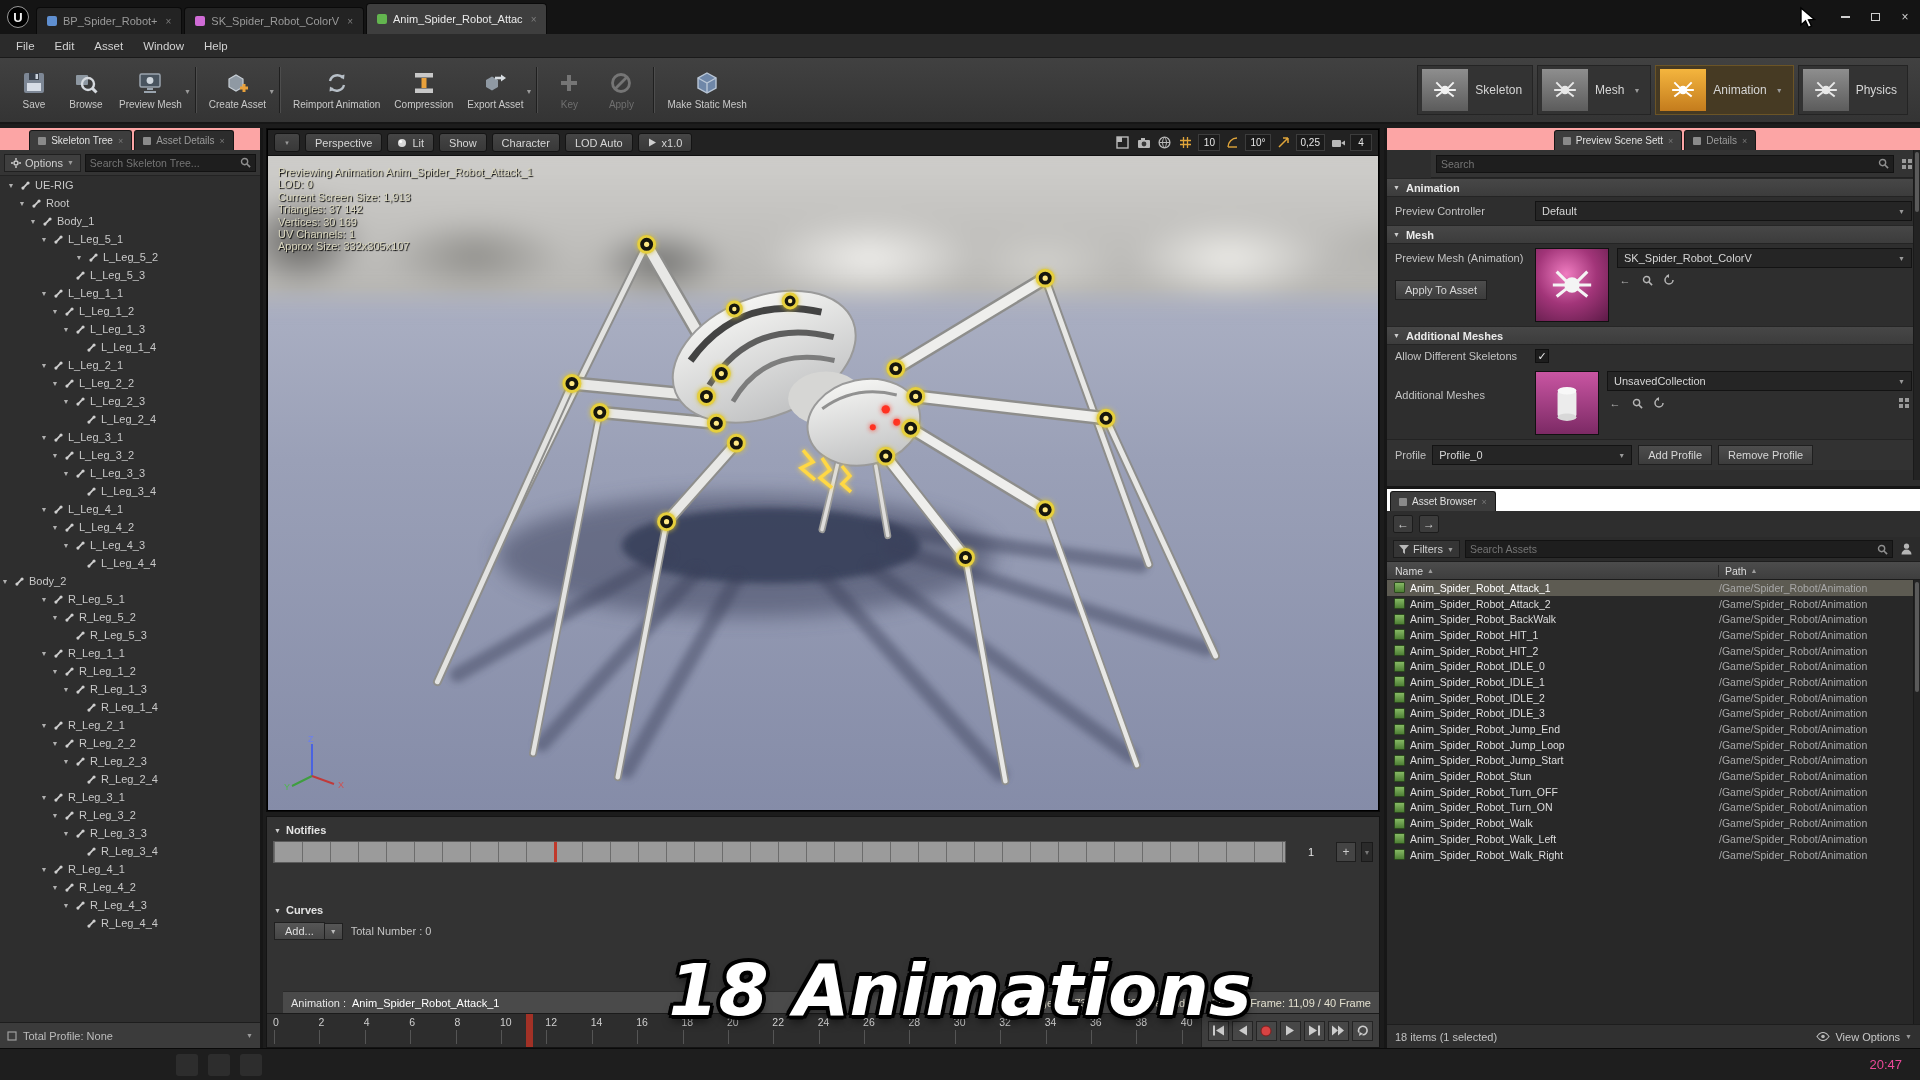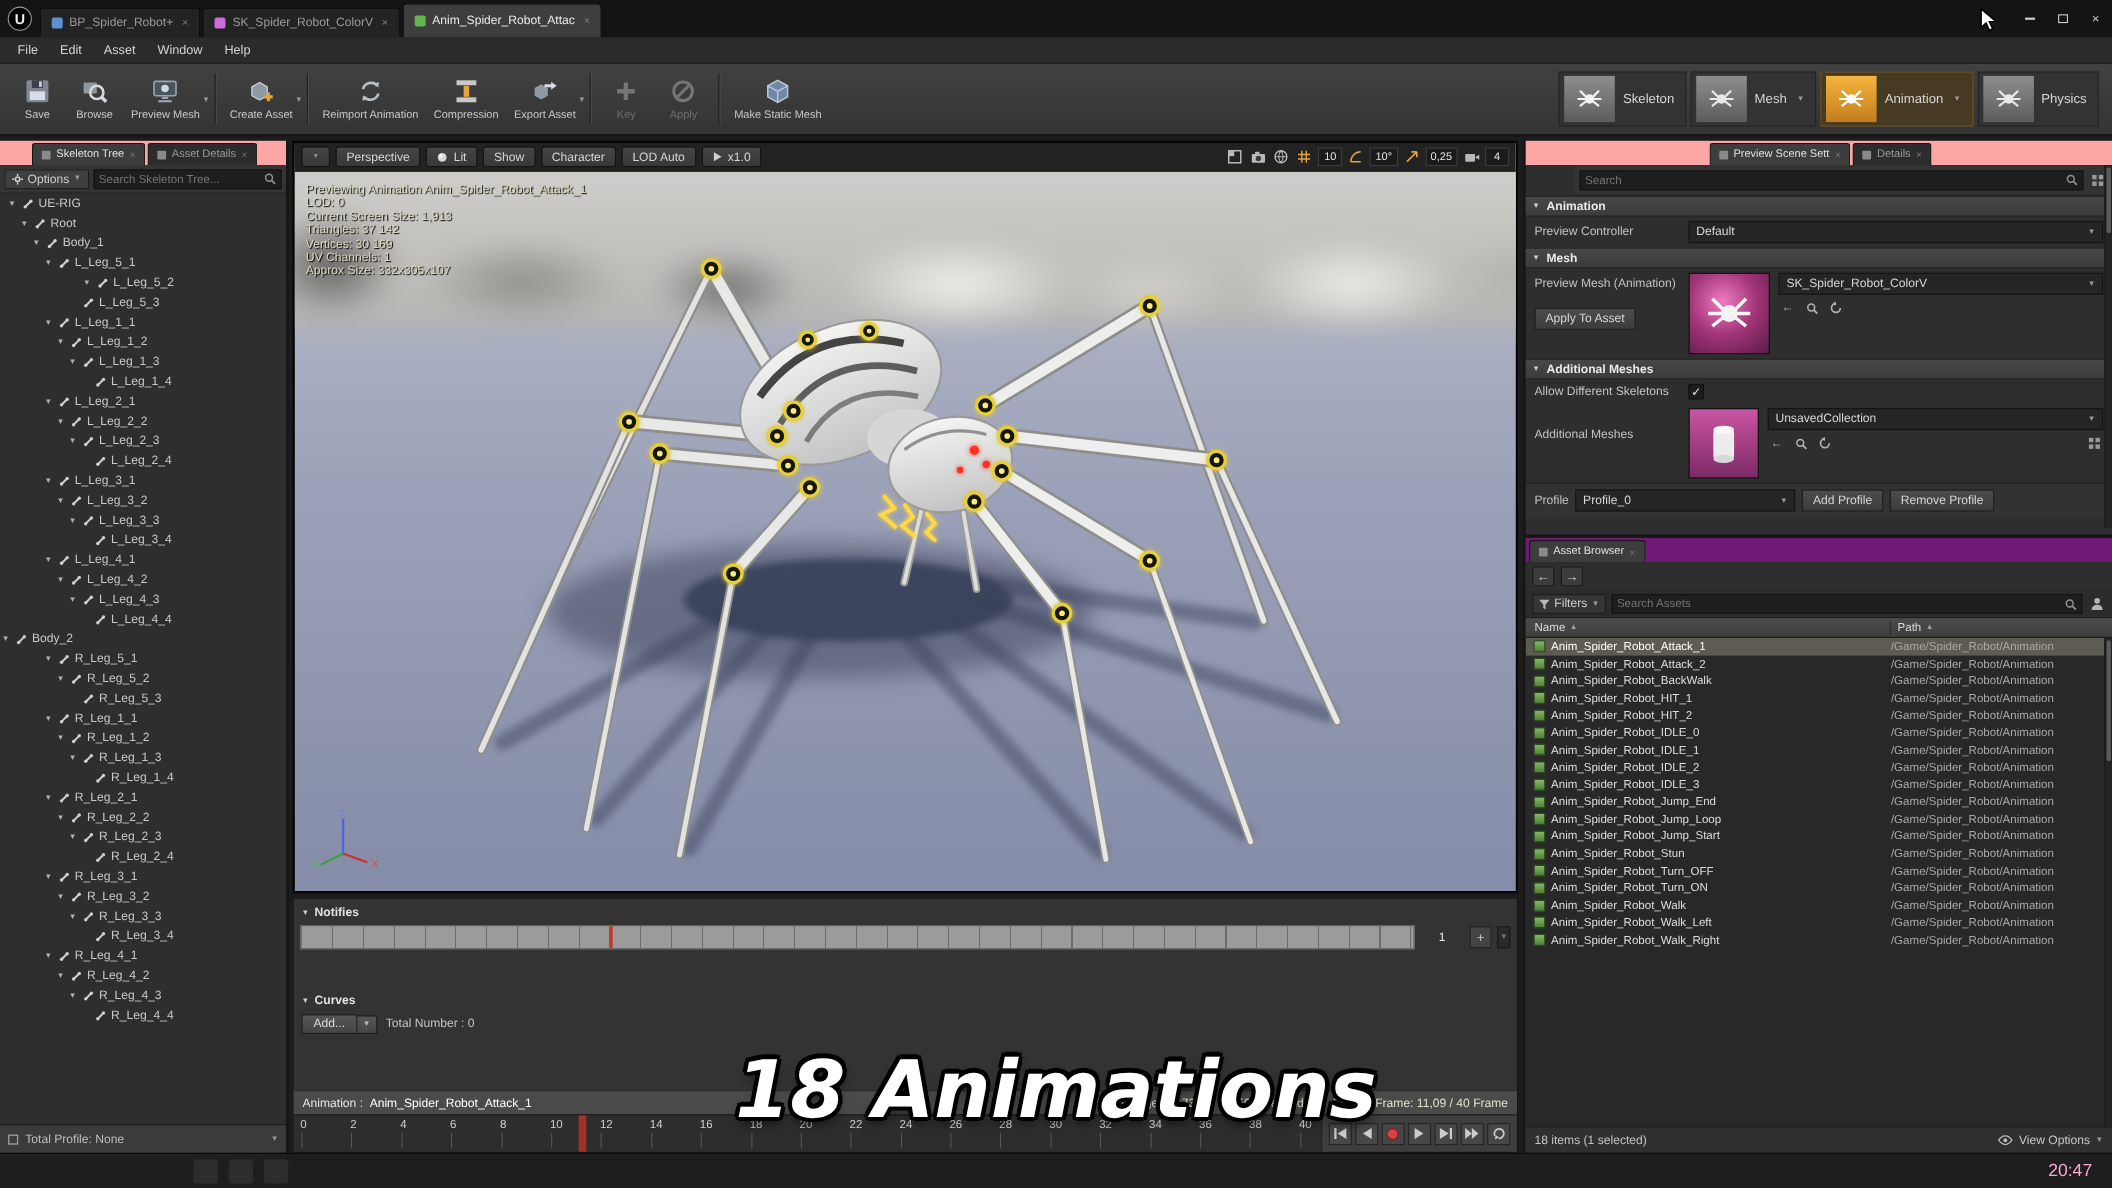--- a/index.html
+++ b/index.html
@@ -108,21 +108,21 @@
           justify-content:center;font-size:12px;}
   .mini-scroll{width:12px;height:20px;background:#2a2a2a;border:1px solid #1a1a1a;display:flex;align-items:center;justify-content:center;color:#777;font-size:7px;}
   .curves-head{margin-top:36px;}
   .curves-row{height:24px;display:flex;align-items:center;gap:8px;padding:0 7px;}
   .add-btn{display:flex;align-items:center;}
   .add-btn .a{background:linear-gradient(#565656,#454545);border:1px solid #202020;color:#dedede;padding:2px 10px;}
   .add-btn .b{background:linear-gradient(#565656,#454545);border:1px solid #202020;border-left:none;color:#bbb;
               font-size:7px;padding:4px 5px;}
   .total-lbl{color:#c4c4c4;}
   .anim-bar{margin-top:auto;height:22px;background:#4a4a4a;border-top:1px solid #2a2a2a;display:flex;align-items:center;
-            gap:6px;padding:0 8px;color:#e6e6e6;}
+            gap:6px;padding:0 8px;color:#e6e6e6;margin-left:16px;}
   .anim-name{color:#ffffff;}
   .anim-stats{margin-left:auto;display:flex;gap:16px;color:#e3e0cf;}
   .ruler-row{height:34px;display:flex;}
   .ruler{flex:1;position:relative;background:#2d2d2d;border-top:1px solid #1b1b1b;display:flex;justify-content:space-between;
          padding:2px 6px 0 6px;}
   .tick{position:relative;width:14px;color:#cfcfcf;font-size:10.5px;}
   .tick::after{content:"";position:absolute;left:1px;top:14px;width:1px;height:14px;background:#555;}
   .ruler-ph{position:absolute;top:0;bottom:0;width:7px;background:#a93226;opacity:.95;}
   .transport{width:178px;display:flex;align-items:center;justify-content:space-around;background:#3e3e3e;
              border-left:1px solid #222;border-top:1px solid #1b1b1b;padding:0 4px;}
@@ -145,21 +145,21 @@
   .thumb-md{width:64px;height:64px;flex:0 0 64px;border:1px solid #111;
             background:linear-gradient(#c955a2,#7c2a65);display:flex;align-items:center;justify-content:center;}
   .mini-ico-row{display:flex;gap:6px;margin-top:5px;align-items:center;color:#b5b5b5;}
   .mini-ico{width:16px;height:14px;display:flex;align-items:center;justify-content:center;font-size:11px;}
   .checkbox{width:14px;height:14px;background:#1d1d1d;border:1px solid #101010;display:flex;align-items:center;
             justify-content:center;color:#e8e8e8;font-size:11px;}
   .profile-row{display:flex;align-items:center;gap:6px;padding:5px 8px;border-top:1px solid #232323;background:#323232;}
 
   
   .ab{position:absolute;left:0;right:0;top:358px;bottom:0;background:#282828;border-top:3px solid #161616;}
-  .ab-tabs{height:22px;background:#701a75;display:flex;align-items:flex-end;padding-left:3px;}
+  .ab-tabs{height:22px;background:#ffffff;display:flex;align-items:flex-end;padding-left:3px;}
   .ab-nav{height:26px;display:flex;align-items:center;gap:6px;padding:0 6px;background:#2e2e2e;}
   .nav-btn{width:20px;height:18px;display:flex;align-items:center;justify-content:center;background:#3c3c3c;
            border:1px solid #1c1c1c;border-radius:2px;color:#d0d0d0;font-size:12px;}
   .ab-filter{height:25px;display:flex;align-items:center;gap:5px;padding:0 6px;background:#2b2b2b;border-bottom:1px solid #1e1e1e;}
   .filters-btn{display:flex;align-items:center;gap:4px;color:#d0d0d0;padding:2px 5px;background:#353535;border:1px solid #1c1c1c;}
   .ab-header{height:18px;display:flex;align-items:center;background:linear-gradient(#4c4c4c,#3e3e3e);
              border-bottom:1px solid #1c1c1c;color:#dcdcdc;font-size:10.5px;}
   .col-name{flex:0 0 332px;padding-left:8px;display:flex;align-items:center;gap:4px;border-right:1px solid #2a2a2a;}
   .col-path{flex:1;padding-left:6px;display:flex;align-items:center;gap:4px;}
   .sort-car{font-size:7px;color:#9e9e9e;}
@@ -179,21 +179,21 @@
 
   
   .big-overlay{position:absolute;left:50%;top:948px;transform:translateX(-50%);z-index:60;white-space:nowrap;
                font-family:"DejaVu Sans","Liberation Sans",sans-serif;font-style:italic;font-weight:bold;font-size:72px;
                color:#ffffff;letter-spacing:0px;
                text-shadow:-3px -3px 0 #000,3px -3px 0 #000,-3px 3px 0 #000,3px 3px 0 #000,0 4px 0 #000,4px 0 0 #000,-4px 0 0 #000,0 -4px 0 #000,0 6px 10px rgba(0,0,0,.6);}
   .taskbar{position:absolute;left:0;top:1048px;width:100%;height:32px;background:#1e1e1e;border-top:1px solid #0a0a0a;
            display:flex;align-items:center;}
   .task-ico{width:22px;height:22px;background:#3a3a3a;border-radius:3px;margin-left:10px;opacity:.55;}
   .task-ico.first{margin-left:176px;}
-  .clock{margin-left:auto;margin-right:18px;color:#f9a8d4;font-size:16px;}
+  .clock{margin-left:auto;margin-right:18px;color:#ec4899;font-size:13px;}
 </style>
 </head>
 <body>
 
 <div id="app">
 
   <div class="tabbar">
     <div class="ue-logo">
         <div class="ue-logo-c">U</div>
       </div>

